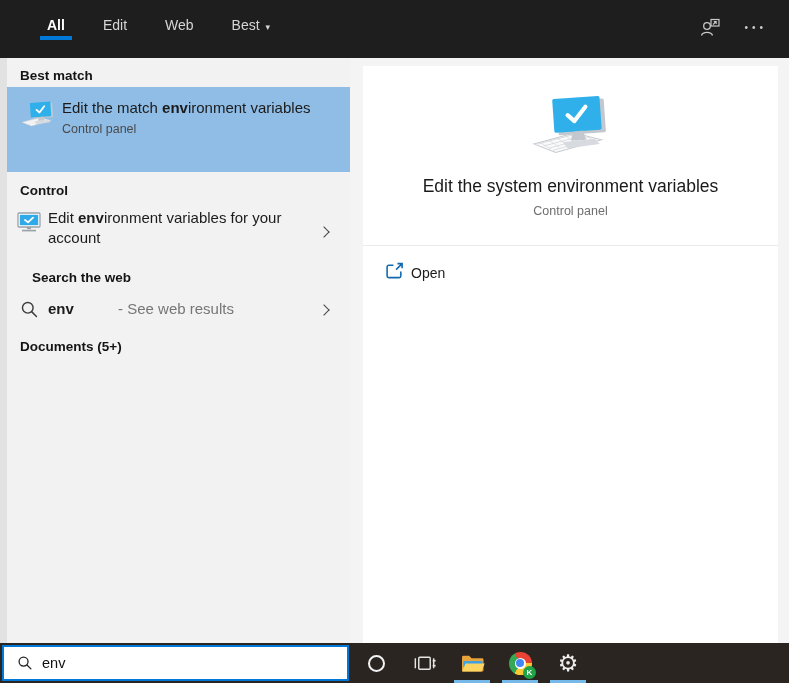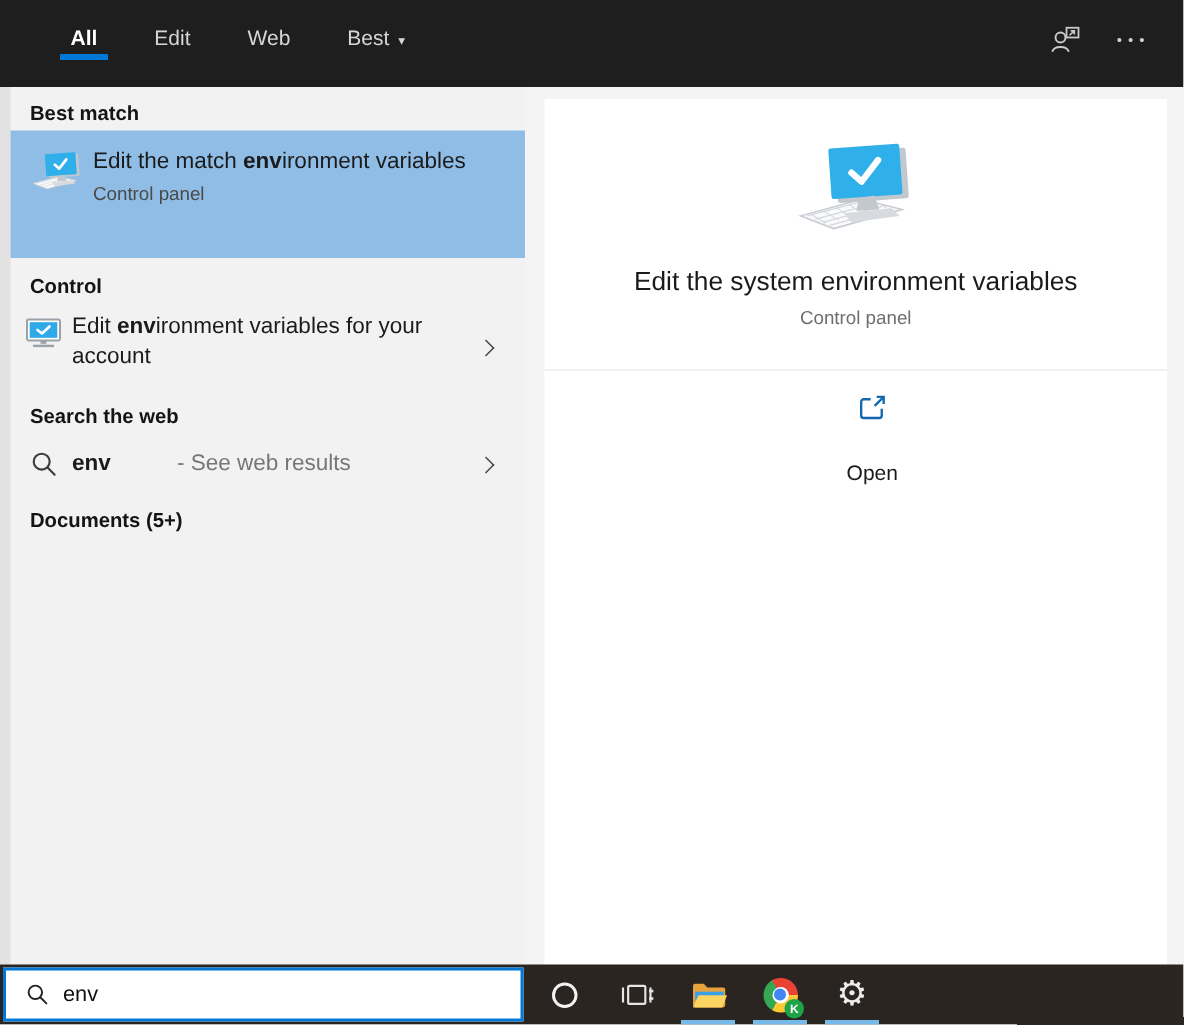--- a/index.html
+++ b/index.html
@@ -32,21 +32,21 @@
   .row-text { position:absolute; left:41px; top:0; width:258px; font-size:15px; color:#1b1b1b; line-height:20px; }
   .chevron { position:absolute; right:22px; width:8px; height:8px; border-top:1.6px solid #454545; border-right:1.6px solid #454545; transform:rotate(45deg); }
   .muted { color:#767676;margin-left:40px; }
 
   .right-panel { position:absolute; left:350px; top:0; width:439px; height:585px; background:#f4f4f4; }
   .card { position:absolute; left:13px; top:8px; right:11px; bottom:0; background:#fff; }
   .card-icon { display:block; margin:26px auto 0; }
   .card-title { margin-top:10px; text-align:center; font-size:17.5px; font-weight:400; color:#1a1a1a; }
   .card-sub { margin-top:7px; text-align:center; font-size:12.5px; color:#6e6e6e; }
   .divider { margin-top:27px; border-top:1px solid #ececec; }
-  .open-row { display:flex; align-items:center; gap:23px; padding:16px 0 0 22px; font-size:14px; color:#1b1b1b;flex-direction:column; }
+  .open-row { display:flex; align-items:center; gap:7px; padding:16px 0 0 22px; font-size:14px; color:#1b1b1b; }
 
   
   .taskbar { position:absolute; left:0; top:643px; width:789px; height:40px; background:#2a2521; }
   .searchbox { position:absolute; left:2px; top:2px; width:347px; height:36px; background:#fff; border:2px solid #0078d7; display:flex; align-items:center; }
   .searchbox svg { margin-left:13px; flex:none; }
   .search-input { border:none; outline:none; background:transparent; font-family:"Liberation Sans",sans-serif; font-size:14.5px; color:#111; margin-left:9px; width:270px; }
   .tb-btn { position:absolute; top:0; width:48px; height:40px; display:flex; align-items:center; justify-content:center; }
   .tb-btn .runline { position:absolute; left:6px; right:6px; bottom:0; height:3px; background:#76b9e8; }
   .cortana-ring { width:17px; height:17px; border:2px solid #f3f3f3; border-radius:50%; }
   .chrome { position:relative; width:23px; height:23px; border-radius:50%;
@@ -117,21 +117,21 @@
             <rect x="2.8" y="2.8" width="18.4" height="10.4" fill="#2fa9e8"></rect>
             <polyline points="8,8 11,10.3 16,5.6" stroke="#fff" stroke-width="1.8" fill="none" stroke-linecap="round" stroke-linejoin="round"></polyline>
             <rect x="10" y="15" width="4" height="2.2" fill="#9aa1a8"></rect>
             <rect x="5" y="17.8" width="14" height="1.6" fill="#9aa1a8"></rect>
           </svg>
         </span>
         <div class="row-text"><span>Edit </span><b>env</b><span>ironment variables for your account</span></div>
         <span class="chevron" style="top:20px;"></span>
       </div>
 
-      <div class="sec-hdr" style="top:212px;">Search the web</div>
+      <div class="sec-hdr" style="top:212px;margin-left:12px;">Search the web</div>
 
       <div class="row" style="top:240px; height:32px;">
         <span class="row-icon" style="top:2px; left:13px;">
           <svg width="19" height="19" viewBox="0 0 20 20">
             <circle cx="8.2" cy="8.2" r="5.6" fill="none" stroke="#3c3c3c" stroke-width="1.5"></circle>
             <line x1="12.5" y1="12.5" x2="17.3" y2="17.3" stroke="#3c3c3c" stroke-width="1.5" stroke-linecap="round"></line>
           </svg>
         </span>
         <div class="row-text" style="top:1px;"><b>env</b><span class="muted"> - See web results</span></div>
         <span class="chevron" style="top:8px;"></span>

